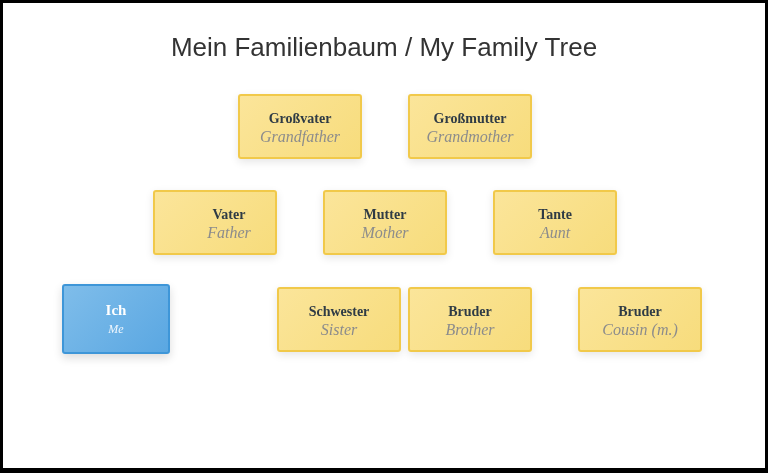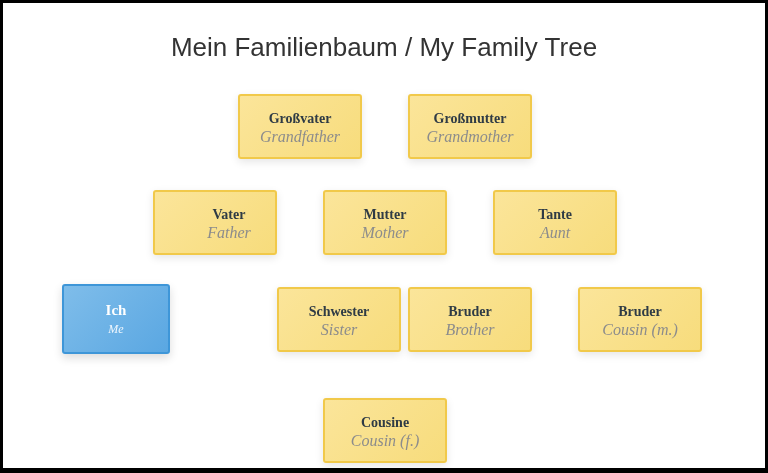--- a/index.html
+++ b/index.html
@@ -76,17 +76,13 @@
   </div>
   <div class="card" style="left:405px; top:284px;">
     <div class="name">Bruder</div>
     <div class="sub">Brother</div>
   </div>
   <div class="card" style="left:575px; top:284px;">
     <div class="name">Bruder</div>
     <div class="sub">Cousin (m.)</div>
   </div>
 
-  <div class="card" style="left:320px; top:395px;">
-    <div class="name">Cousine</div>
-    <div class="sub">Cousin (f.)</div>
-  </div>
 </div>
 
 </body></html>

